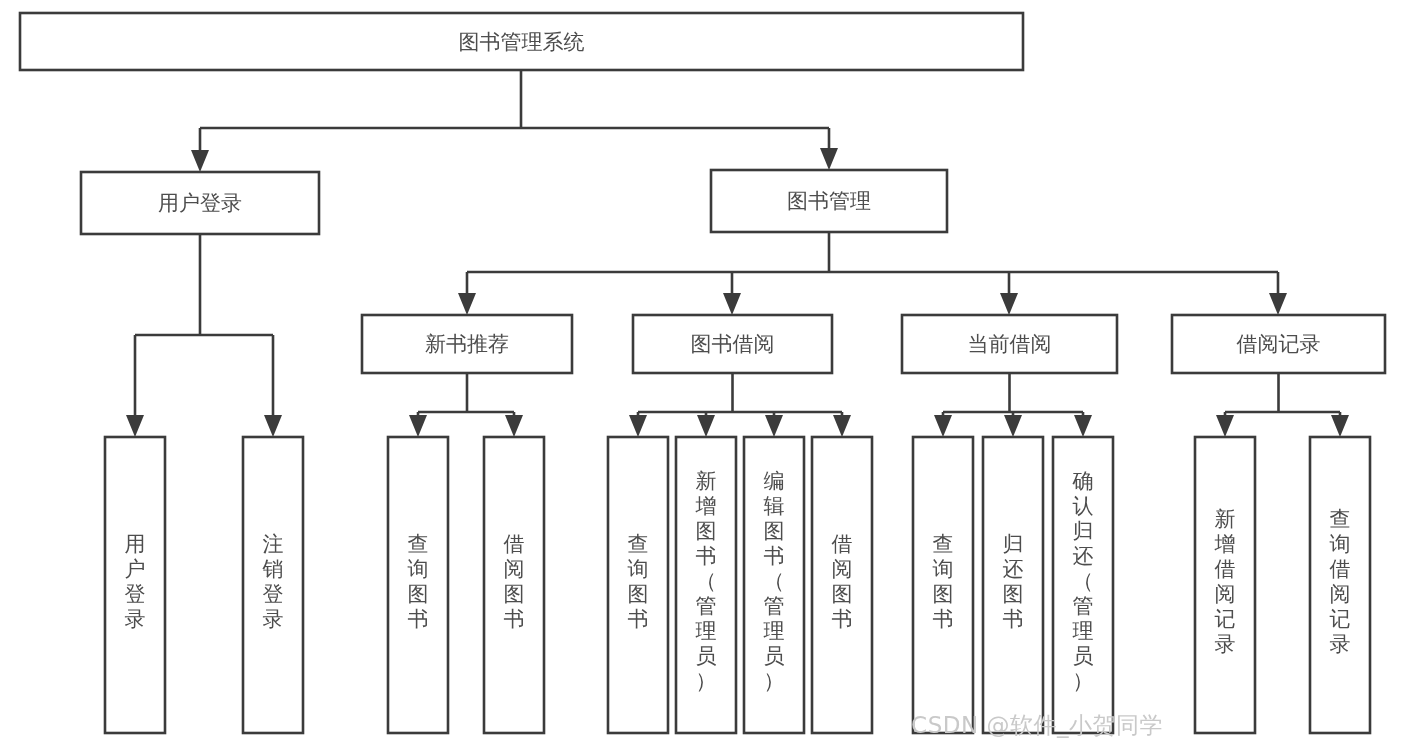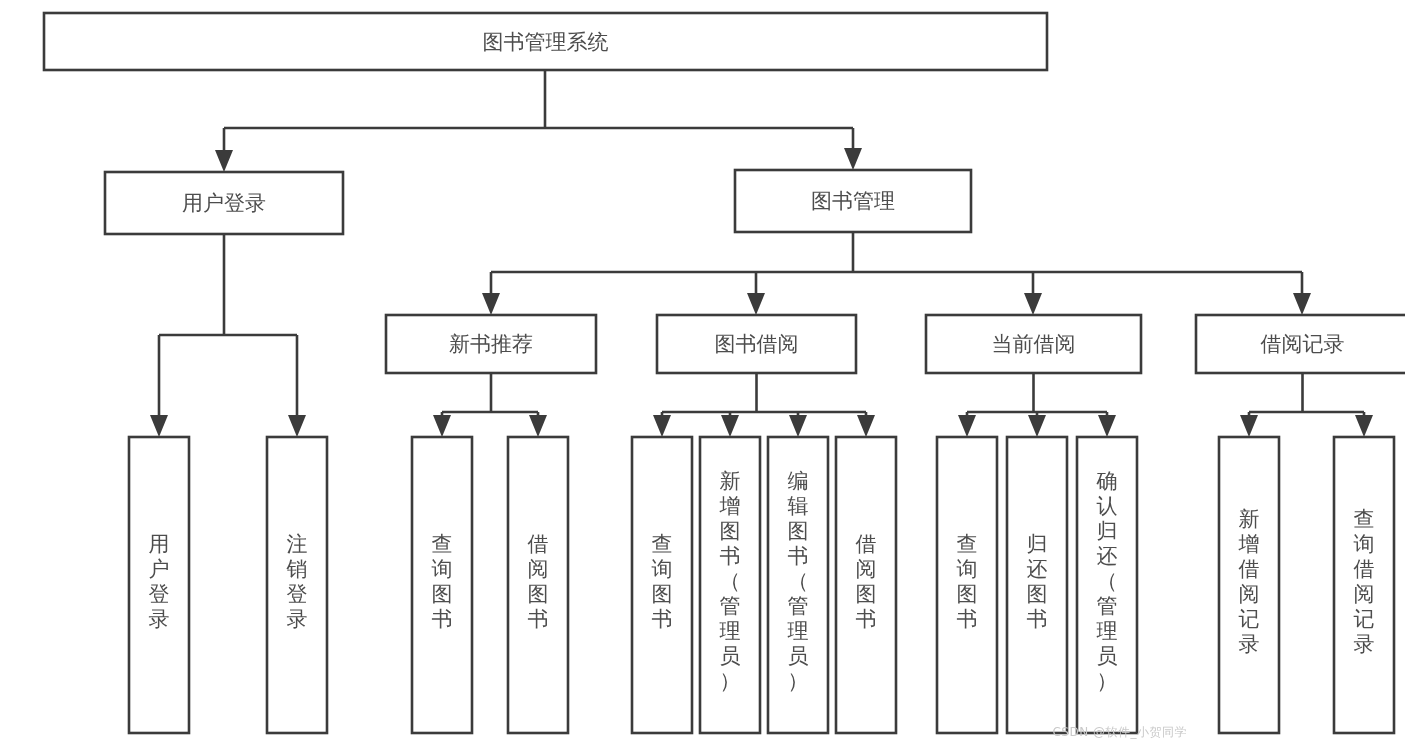--- a/index.html
+++ b/index.html
@@ -13,21 +13,20 @@
     font-family: "DejaVu Sans", "Liberation Sans", sans-serif;
     overflow: hidden;
     position: relative;
   }
   #diagram-root {
     position: absolute;
     left: 0;
     top: 0;
     width: 1171px;
     height: 747px;
-    padding-left: 24px;
   }
   svg.tree-canvas {
     display: block;
     width: 1405px;
     height: 747px;
   }
   .node-box {
     fill: #ffffff;
     stroke: #3b3b3b;
     stroke-width: 2.6;
@@ -52,21 +51,21 @@
   }
   .arrow-head {
     fill: #3b3b3b;
     stroke: none;
   }
   .watermark {
     position: absolute;
     right: 8px;
     bottom: 6px;
     color: #c9c9c9;
-    font-size: 12px;
+    font-size: 23px;
     font-family: "DejaVu Sans", "Liberation Sans", sans-serif;
     letter-spacing: 0.5px;
     white-space: nowrap;
     user-select: none;
   }
 </style>
 </head>
 <body>
 
 <div id="diagram-root">

